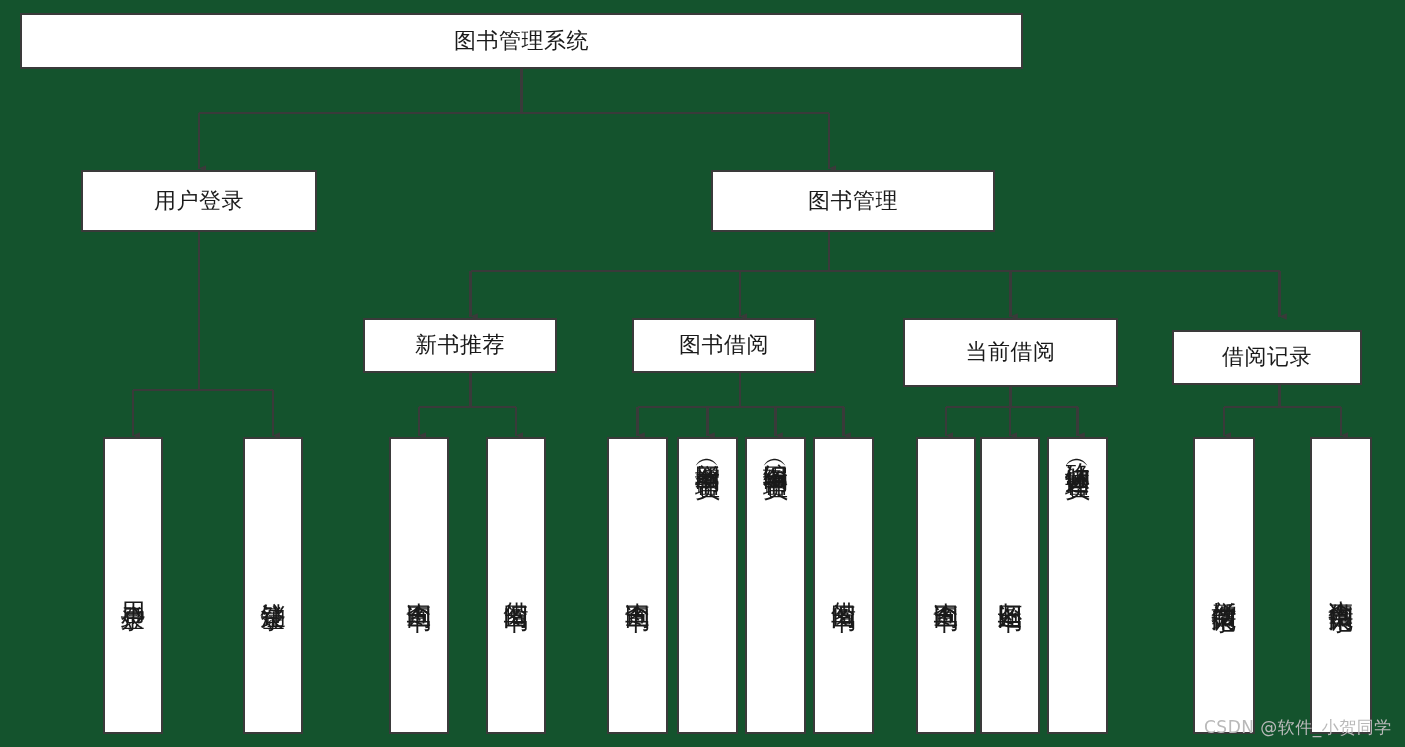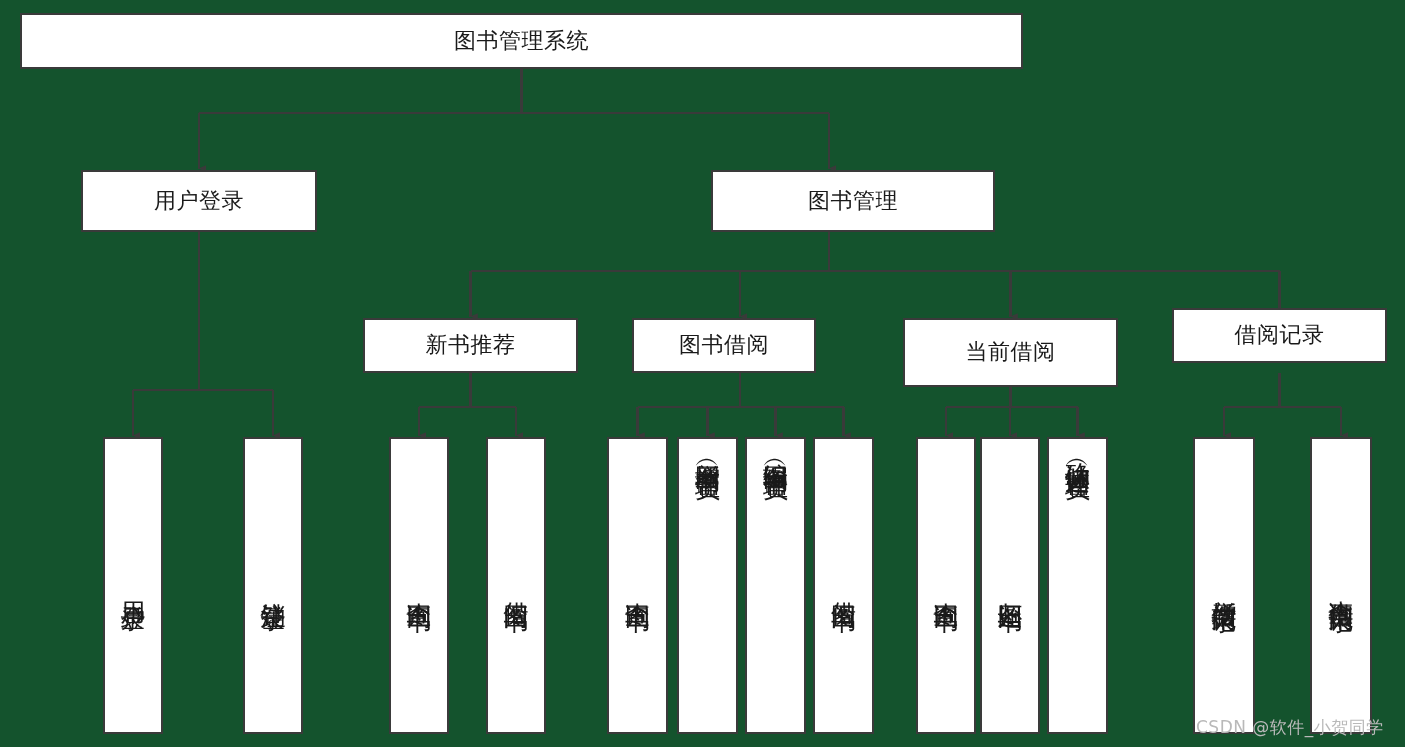--- a/index.html
+++ b/index.html
@@ -112,30 +112,30 @@
   <div id="node-layer">
       <div class="node node-h" style="left: 20px; top: 13px; width: 1003px; height: 56px;">
         <span class="label">图书管理系统</span>
       </div>
       <div class="node node-h" style="left: 81px; top: 170px; width: 236px; height: 62px;">
         <span class="label">用户登录</span>
       </div>
       <div class="node node-h" style="left: 711px; top: 170px; width: 284px; height: 62px;">
         <span class="label">图书管理</span>
       </div>
-      <div class="node node-h" style="left: 363px; top: 318px; width: 215px; height: 55px;">
+      <div class="node node-h" style="left: 363px; top: 318px; width: 194px; height: 55px;">
         <span class="label">新书推荐</span>
       </div>
       <div class="node node-h" style="left: 632px; top: 318px; width: 184px; height: 55px; justify-content: center;">
         <span class="label">图书借阅</span>
       </div>
       <div class="node node-h" style="left: 903px; top: 318px; width: 215px; height: 69px;">
         <span class="label">当前借阅</span>
       </div>
-      <div class="node node-h" style="left: 1172px; top: 308px; width: 215px; height: 55px;">
+      <div class="node node-h" style="left: 1172px; top: 330px; width: 190px; height: 55px;">
         <span class="label">借阅记录</span>
       </div>
       <div class="node node-v align-mid" style="left: 103px; top: 437px; width: 60px; height: 297px;">
         <span class="label">用户登录</span>
       </div>
       <div class="node node-v align-mid" style="left: 243px; top: 437px; width: 60px; height: 297px;">
         <span class="label">注销登录</span>
       </div>
       <div class="node node-v align-mid" style="left: 389px; top: 437px; width: 60px; height: 297px;">
         <span class="label">查询图书</span>
@@ -164,14 +164,14 @@
       <div class="node node-v align-top" style="left: 1047px; top: 437px; width: 61px; height: 297px;">
         <span class="label">确认归还（管理员）</span>
       </div>
       <div class="node node-v align-mid" style="left: 1193px; top: 437px; width: 62px; height: 297px;">
         <span class="label">新增借阅记录</span>
       </div>
       <div class="node node-v align-mid" style="left: 1310px; top: 437px; width: 62px; height: 297px;">
         <span class="label">查询借阅记录</span>
       </div>
     </div>
-  <div class="watermark" id="watermark" style="left: 1196px; top: 716px;">CSDN @软件_小贺同学</div>
+  <div class="watermark" id="watermark" style="left: 1196px; top: 716px; padding-left: 8px;">CSDN @软件_小贺同学</div>
 </div>
 
 </body></html>

